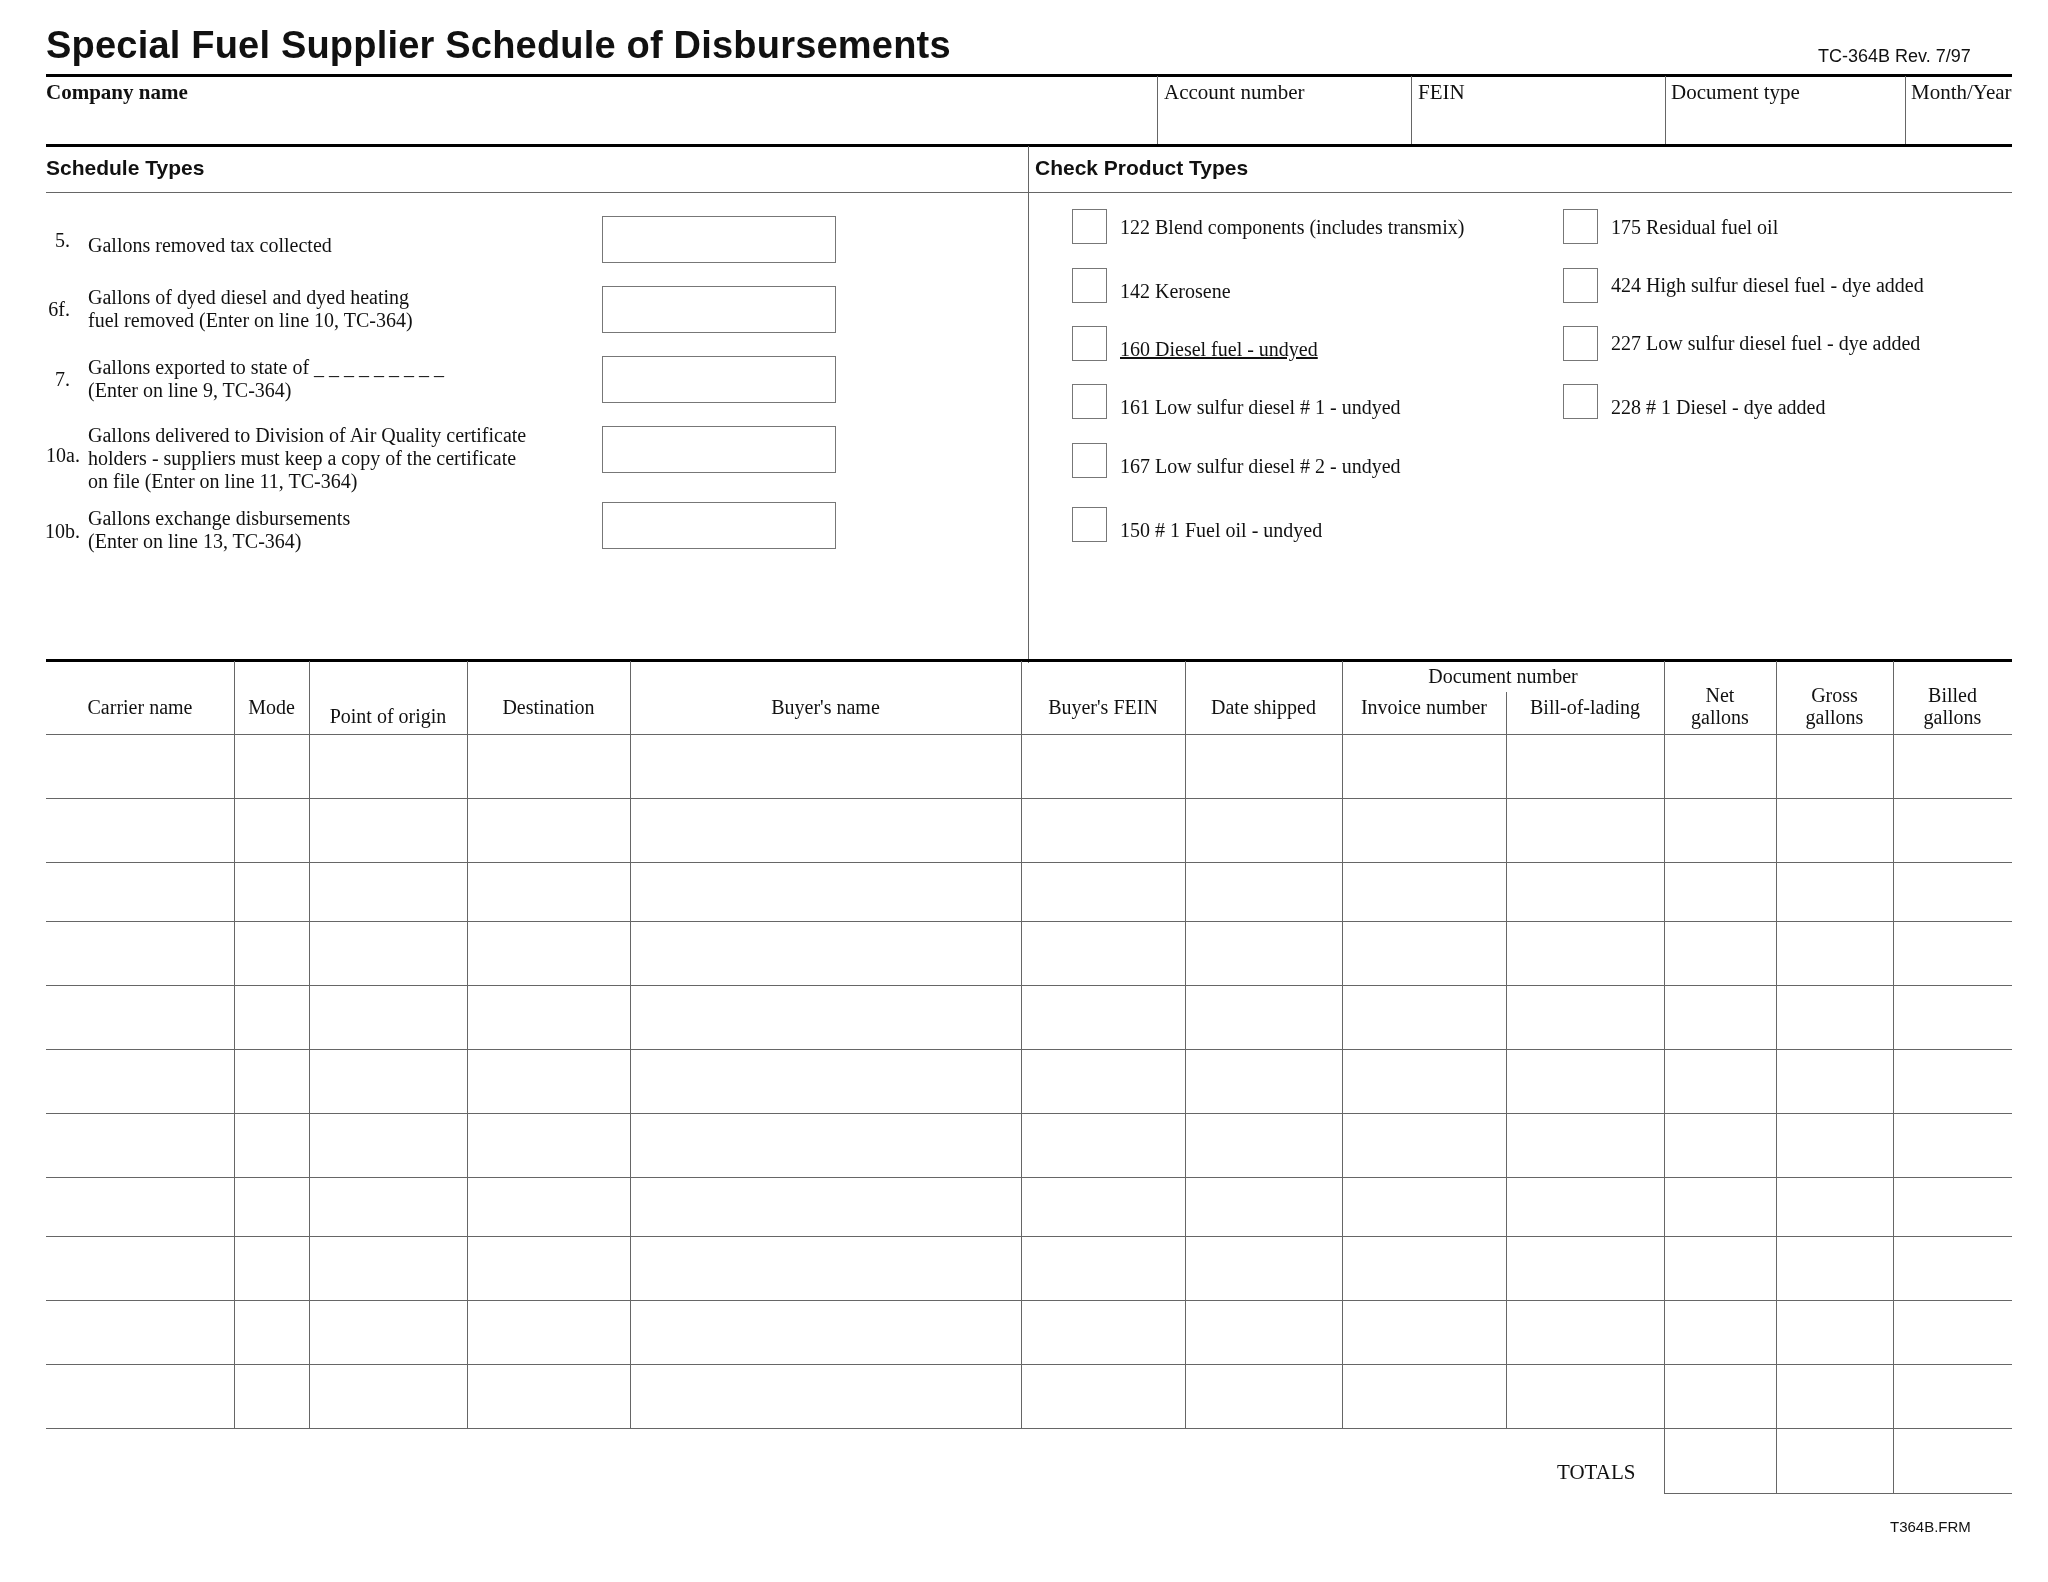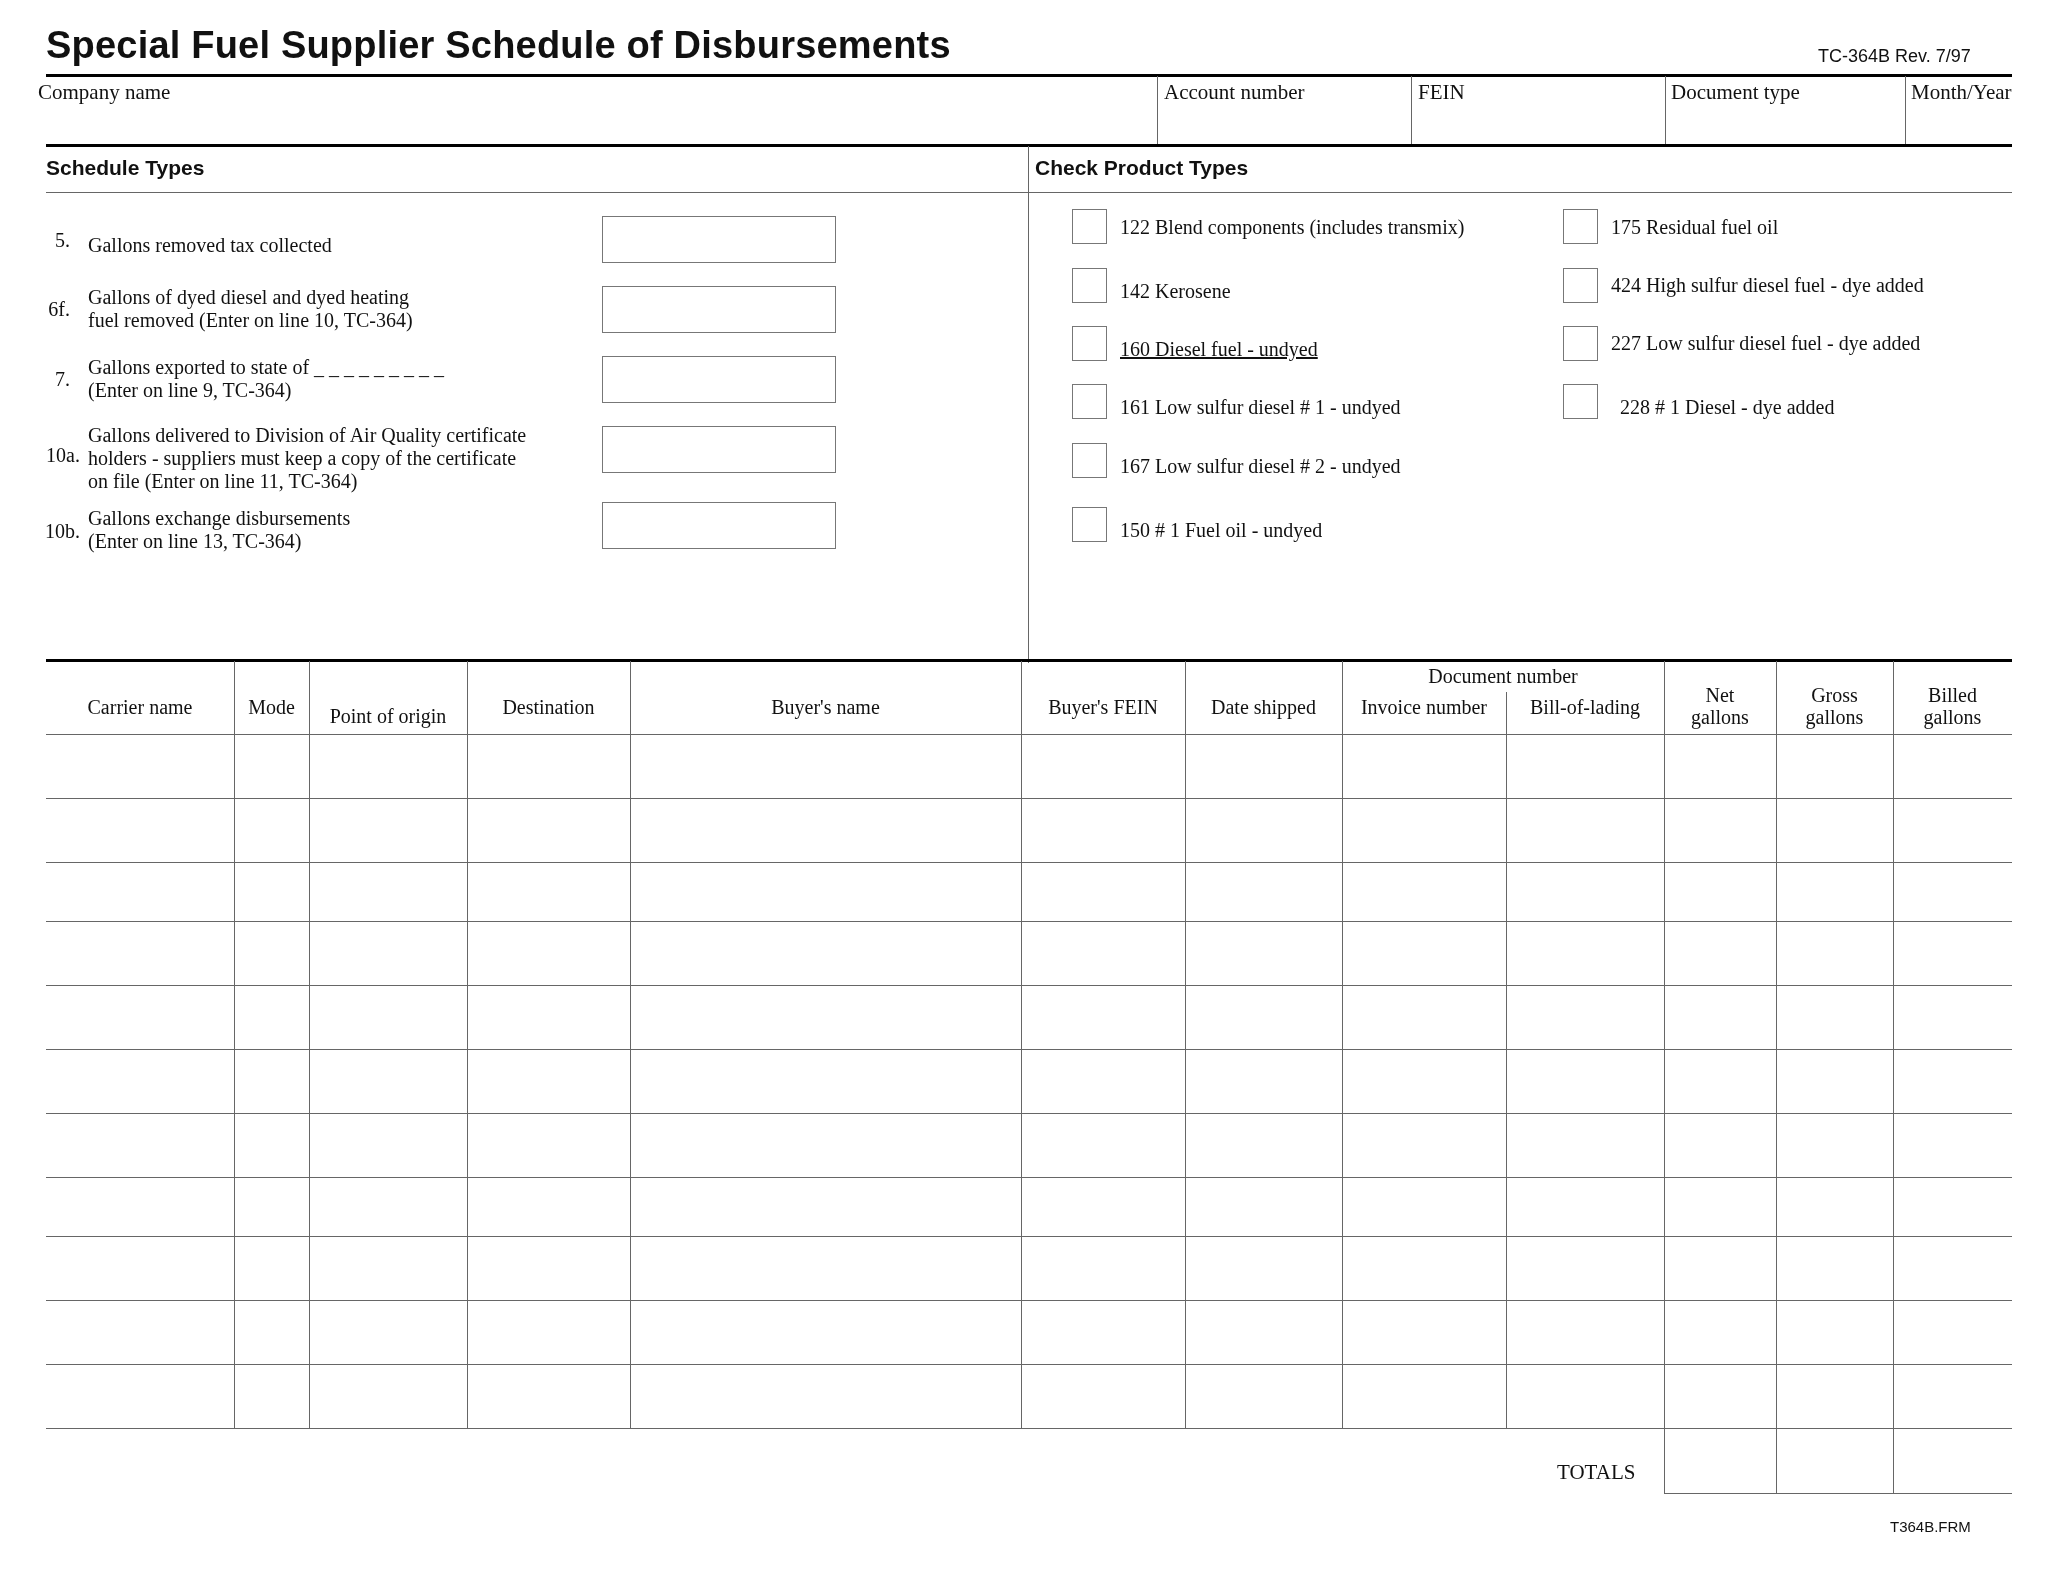--- a/index.html
+++ b/index.html
@@ -36,21 +36,21 @@
 </style>
 </head>
 <body>
 
 <div id="title" class="abs sans">Special Fuel Supplier Schedule of Disbursements</div>
 <div id="formno" class="abs sans">TC-364B  Rev. 7/97</div>
 
 <div class="hline thick" style="left:46px; top:74px; width:1966px;"></div>
 
 <div>
-  <div class="abs hdrlabel" style="left:38px;">Company name</div>
+  <div class="abs hdrlabel" style="left:46px;font-weight:bold;">Company name</div>
   <div class="abs" style="left:46px; top:104px; width:1110px; height:38px;"></div>
 
   <div class="vline vthin" style="left:1157px; top:76px; height:68px;"></div>
   <div class="abs hdrlabel" style="left:1164px;">Account number</div>
   <div class="abs" style="left:1160px; top:104px; width:250px; height:38px;"></div>
 
   <div class="vline vthin" style="left:1411px; top:76px; height:68px;"></div>
   <div class="abs hdrlabel" style="left:1418px;">FEIN</div>
   <div class="abs" style="left:1414px; top:104px; width:250px; height:38px;"></div>
 
@@ -132,21 +132,21 @@
   <div class="chk" style="left:1563px; top:209px;"></div>
   <div class="chklabel" style="left:1611px; top:216px;">175 Residual fuel oil</div>
 
   <div class="chk" style="left:1563px; top:268px;"></div>
   <div class="chklabel" style="left:1611px; top:274px;">424 High sulfur diesel fuel - dye added</div>
 
   <div class="chk" style="left:1563px; top:326px;"></div>
   <div class="chklabel" style="left:1611px; top:332px;">227 Low sulfur diesel fuel - dye added</div>
 
   <div class="chk" style="left:1563px; top:384px;"></div>
-  <div class="chklabel" style="left:1611px; top:396px;margin-left:9px;">228 # 1 Diesel - dye added</div>
+  <div class="chklabel" style="left:1611px; top:396px;">228 # 1 Diesel - dye added</div>
 </div>
 
 <div>
 
   <div class="hline thick" style="left:46px; top:659px; width:1966px;"></div>
 
   <div class="colhead" style="left:46px; top:696px; width:188px;">Carrier name</div>
   <div class="colhead" style="left:234px; top:696px; width:75px;">Mode</div>
   <div class="colhead" style="left:309px; top:696px; width:158px;margin-top:9px;">Point of origin</div>
   <div class="colhead" style="left:467px; top:696px; width:163px;">Destination</div>

